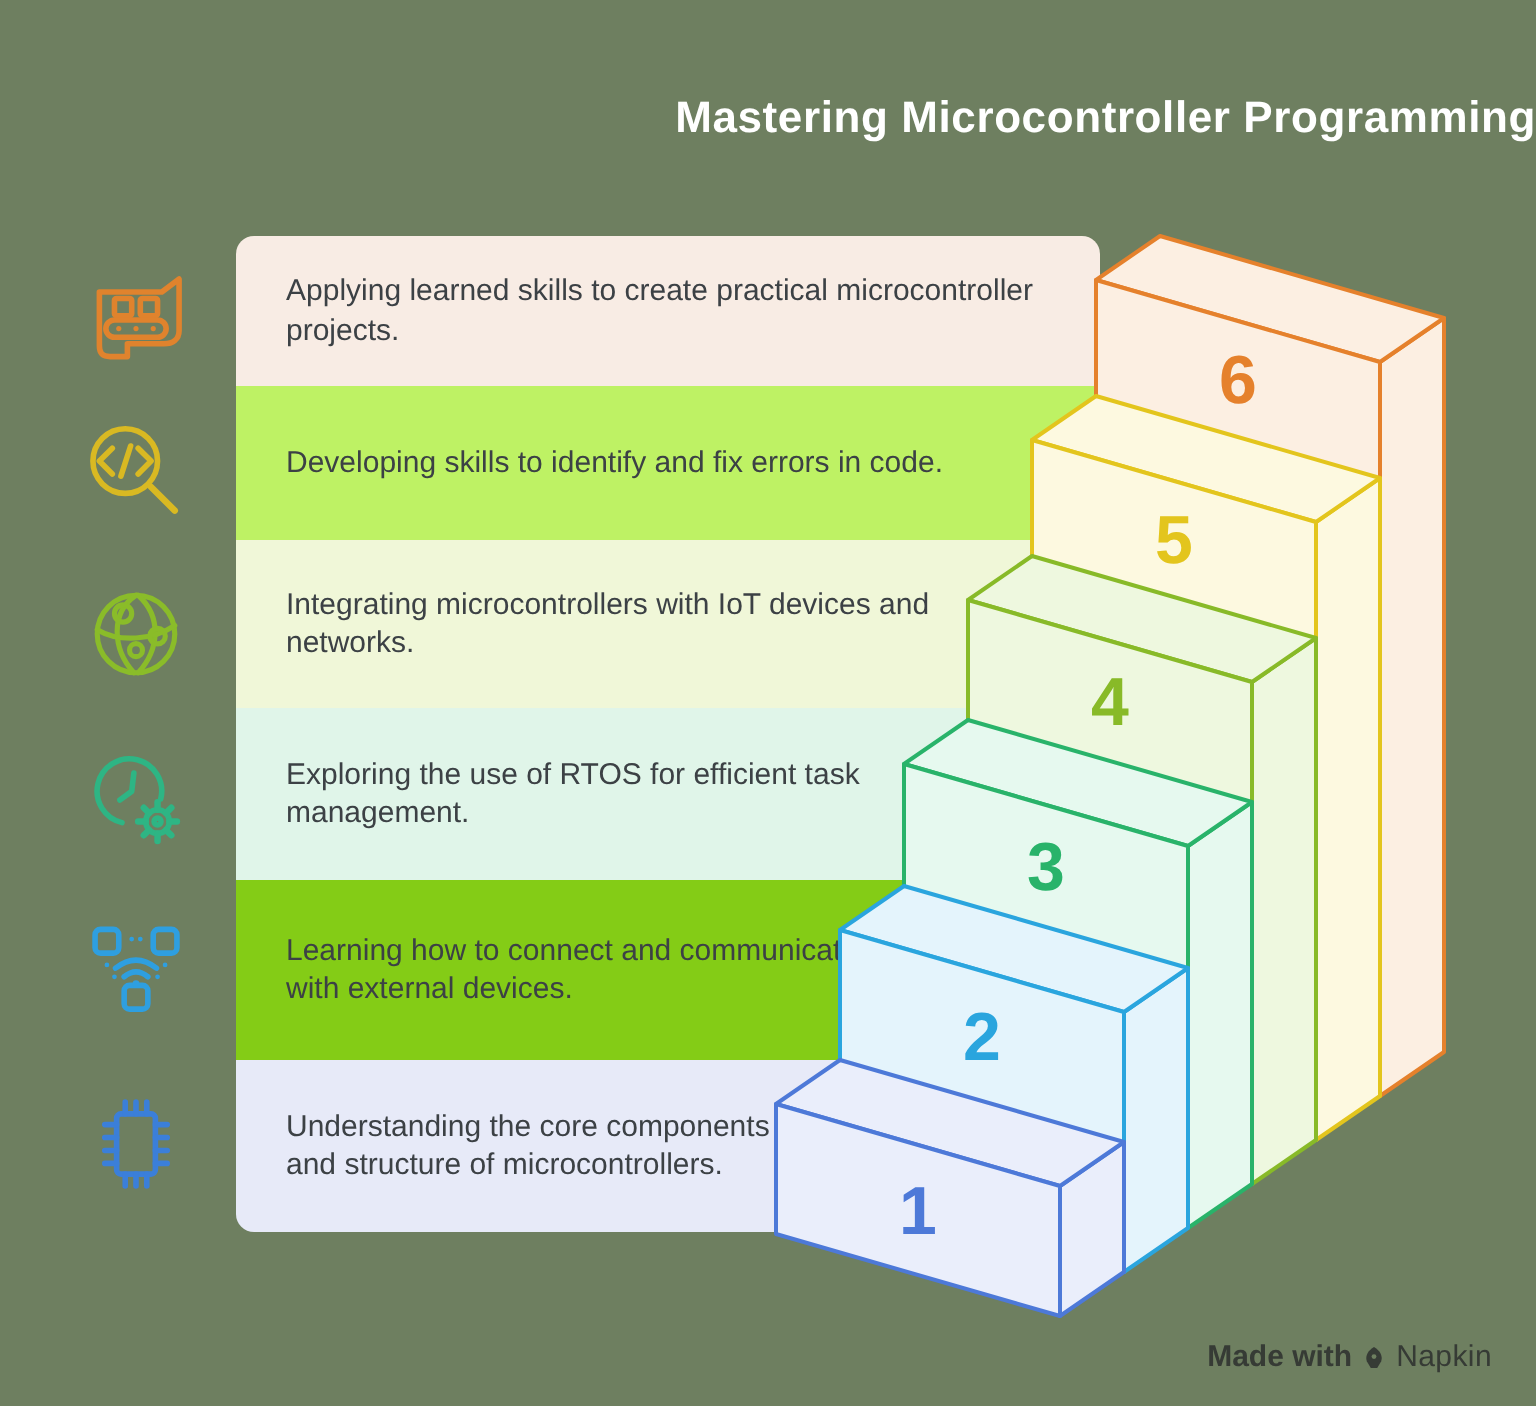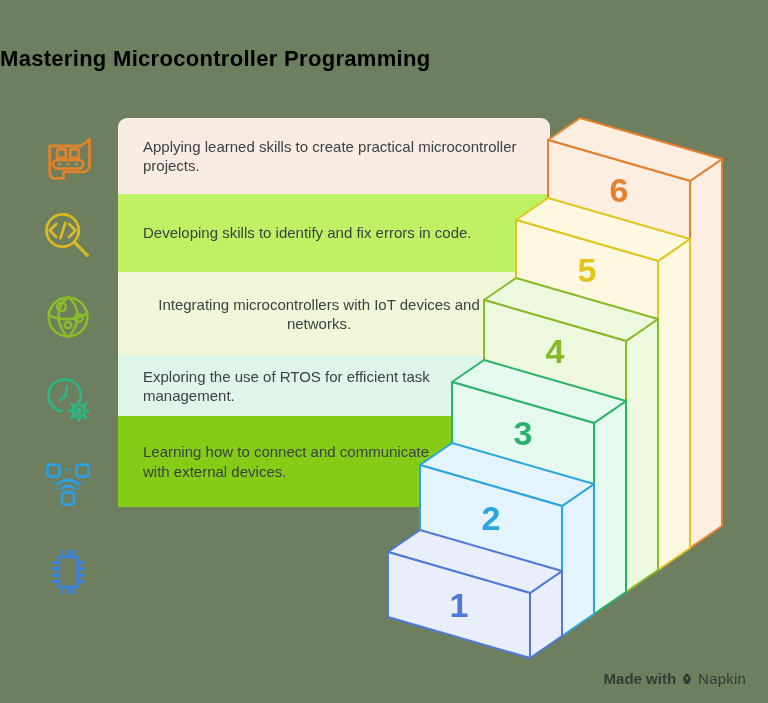--- a/index.html
+++ b/index.html
@@ -2,32 +2,32 @@
 <html><head>
 <meta charset="utf-8">
 <style>
   html,body{margin:0;padding:0;}
   body{
     width:768px;height:703px;position:relative;overflow:hidden;
     background:#6e7f60;
     font-family:"Liberation Sans", sans-serif;
   }
   .title{
-    position:absolute;top:46px;left:0;width:768px;text-align:left;
-    font-size:22px;font-weight:bold;color:#000000;letter-spacing:.3px;
+    position:absolute;top:46px;left:0;width:768px;text-align:right;
+    font-size:22px;font-weight:bold;color:#ffffff;letter-spacing:.3px;
   }
   .panel{
     position:absolute;left:118px;top:118px;width:432px;height:498px;
     border-radius:9px;overflow:hidden;display:flex;flex-direction:column;
   }
   .row{display:flex;align-items:center;padding-left:13px;box-sizing:border-box;}
   .row:nth-child(1){height:76px;}
   .row:nth-child(2){height:78px;}
-  .row:nth-child(3){height:84px;text-align:center;}
-  .row:nth-child(4){height:60px;}
+  .row:nth-child(3){height:84px;}
+  .row:nth-child(4){height:87px;}
   .row:nth-child(5){height:91px;}
   .row:nth-child(6){height:87px;}
   .row p{margin:12px;font-size:15px;line-height:1.28;color:#3c4145;}
   .row:nth-child(1) p{max-width:440px;}
   .row:nth-child(2) p{max-width:440px;}
   .row:nth-child(3) p{max-width:352px;}
   .row:nth-child(4) p{max-width:318px;}
   .row:nth-child(5) p{max-width:286px;}
   .row:nth-child(6) p{max-width:248px;}
   .icon-slot{position:absolute;left:40px;width:56px;height:56px;}
@@ -58,20 +58,23 @@
       <p>Developing skills to identify and fix errors in code.</p>
     </div>
   <div class="row" style="background: rgb(240, 247, 216);">
       <p>Integrating microcontrollers with IoT devices and networks.</p>
     </div>
   <div class="row" style="background: rgb(224, 245, 233);">
       <p>Exploring the use of RTOS for efficient task management.</p>
     </div>
   <div class="row" style="background: #84cc16;">
       <p>Learning how to connect and communicate with external devices.</p>
+    </div>
+  <div class="row" style="background: rgb(231, 234, 248);">
+      <p>Understanding the core components and structure of microcontrollers.</p>
     </div>
 </div>
 
 <div class="icon-slot" style="top: 132px; color: rgb(224, 131, 45);">
   <svg viewBox="0 0 52 52" fill="none" stroke="currentColor" stroke-width="2.6" stroke-linecap="round" stroke-linejoin="round">
     <path d="M9,13 H38 L46,7 V31 C46,35 43,37 39,37 H22 V43 H14 C10,43 9,41 9,38 Z"></path>
     <rect x="16" y="16" width="8" height="8" rx="1"></rect>
     <rect x="28" y="16" width="8" height="8" rx="1"></rect>
     <rect x="12" y="26" width="28" height="8" rx="4"></rect>
     <circle cx="18" cy="30" r="1.2" fill="currentColor" stroke="none"></circle>

